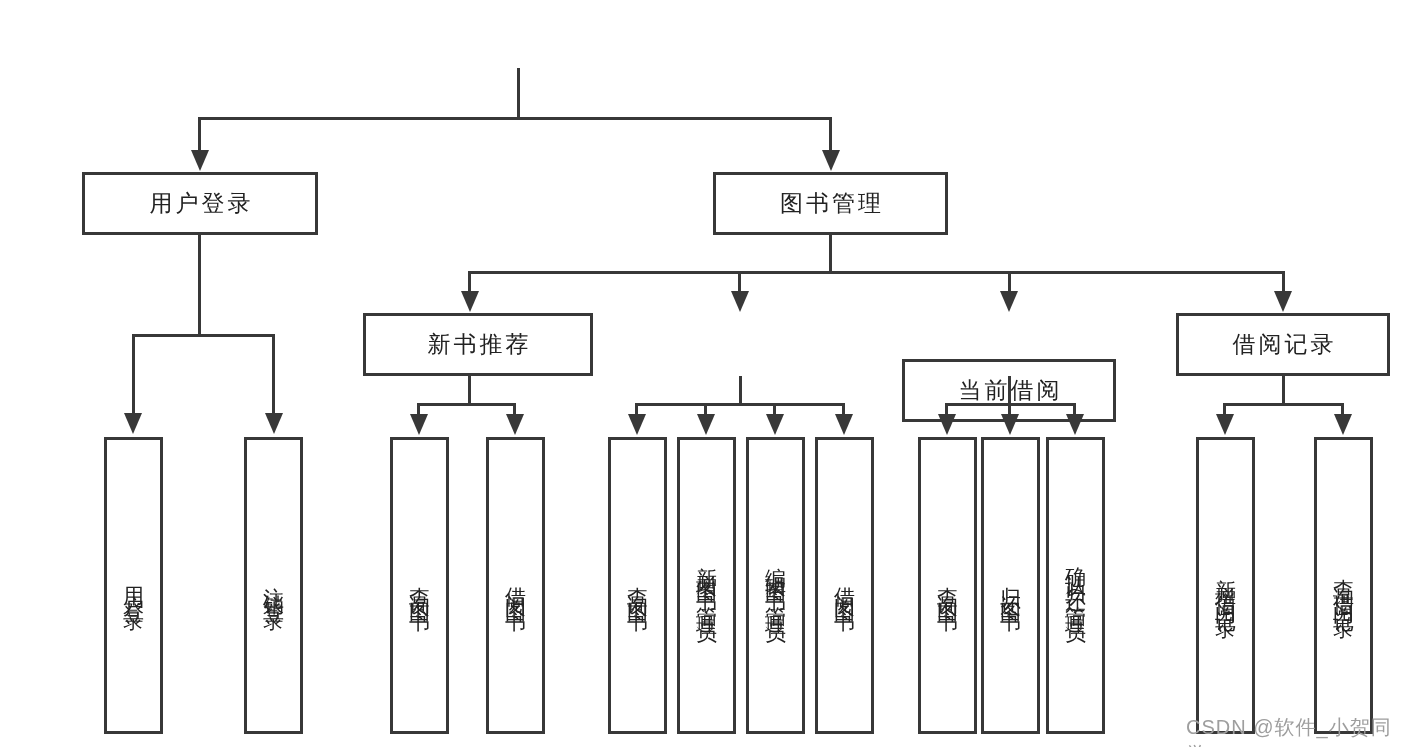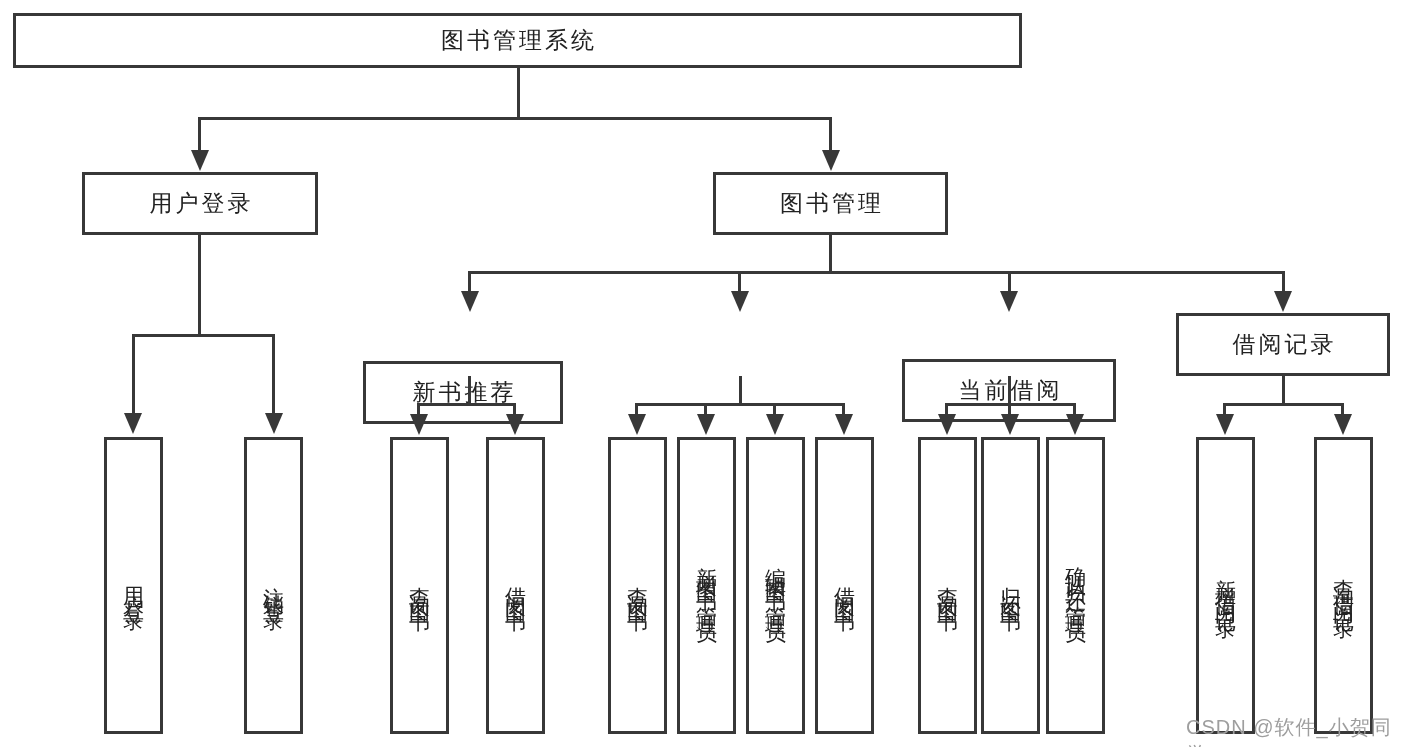--- a/index.html
+++ b/index.html
@@ -63,33 +63,30 @@
     font-size: 20px;
     letter-spacing: 1px;
     color: #9e9e9e;
   }
 </style>
 </head>
 <body>
 
 <div id="stage">
 
-  <div class="node h-node" style="left:13px; top:13px; width:1009px; height:55px;">
-    <span>图书管理系统</span>
-  </div>
 
   <div class="node h-node" style="left:82px; top:172px; width:236px; height:63px;">
     <span>用户登录</span>
   </div>
 
   <div class="node h-node" style="left:713px; top:172px; width:235px; height:63px;">
     <span>图书管理</span>
   </div>
 
-  <div class="node h-node" style="left:363px; top:313px; width:200px; height:63px;margin-top:48px;">
+  <div class="node h-node" style="left:363px; top:313px; width:230px; height:63px;">
     <span>新书推荐</span>
   </div>
 
 
   <div class="node h-node" style="left:902px; top:313px; width:214px; height:63px;margin-top:46px;">
     <span>当前借阅</span>
   </div>
 
   <div class="node h-node" style="left:1176px; top:313px; width:214px; height:63px;">
     <span>借阅记录</span>

